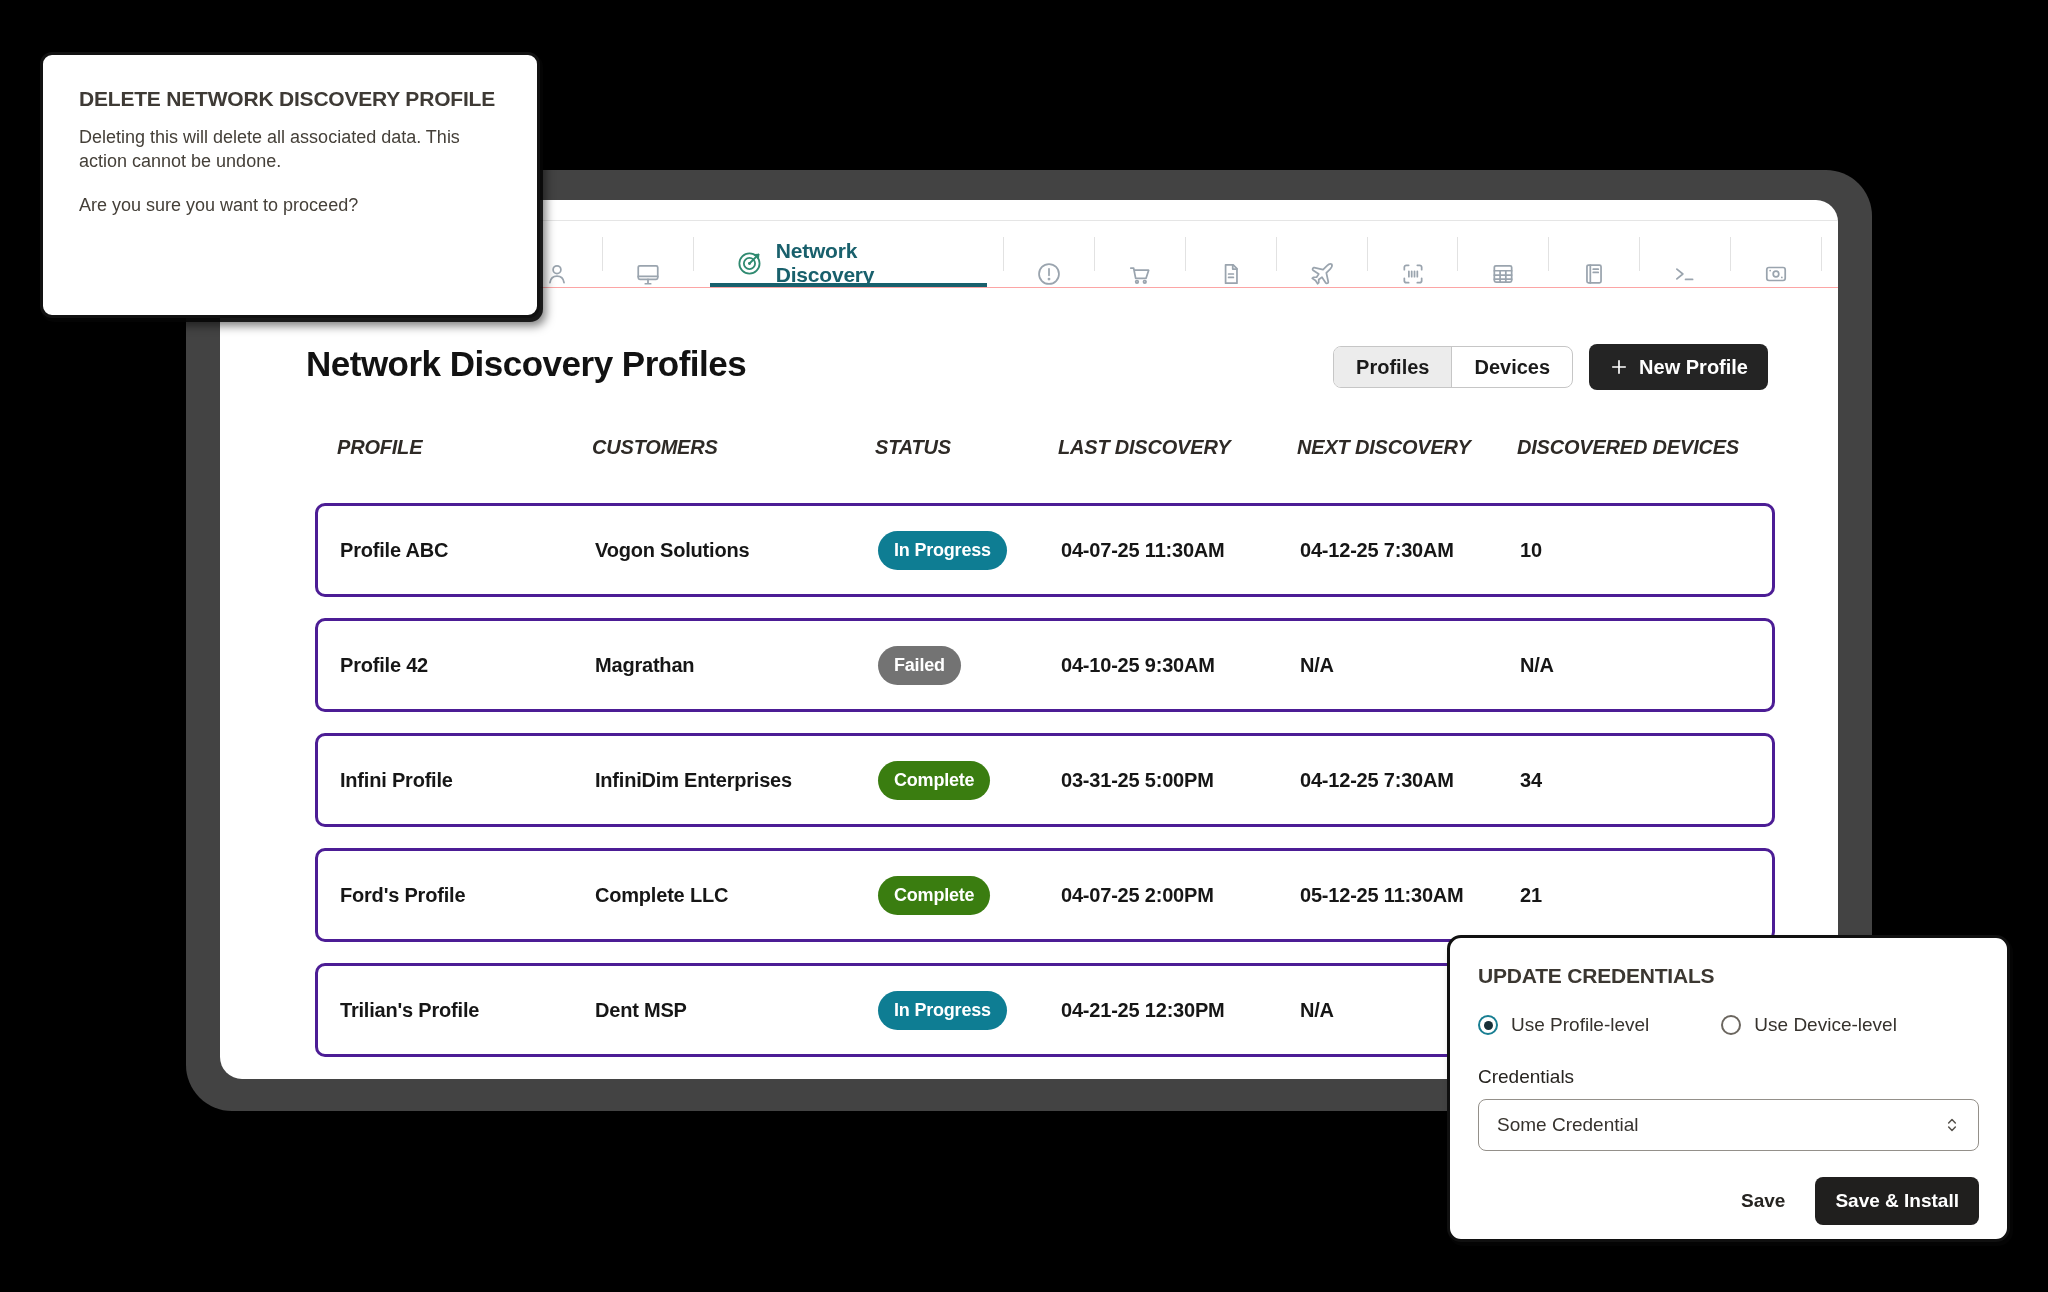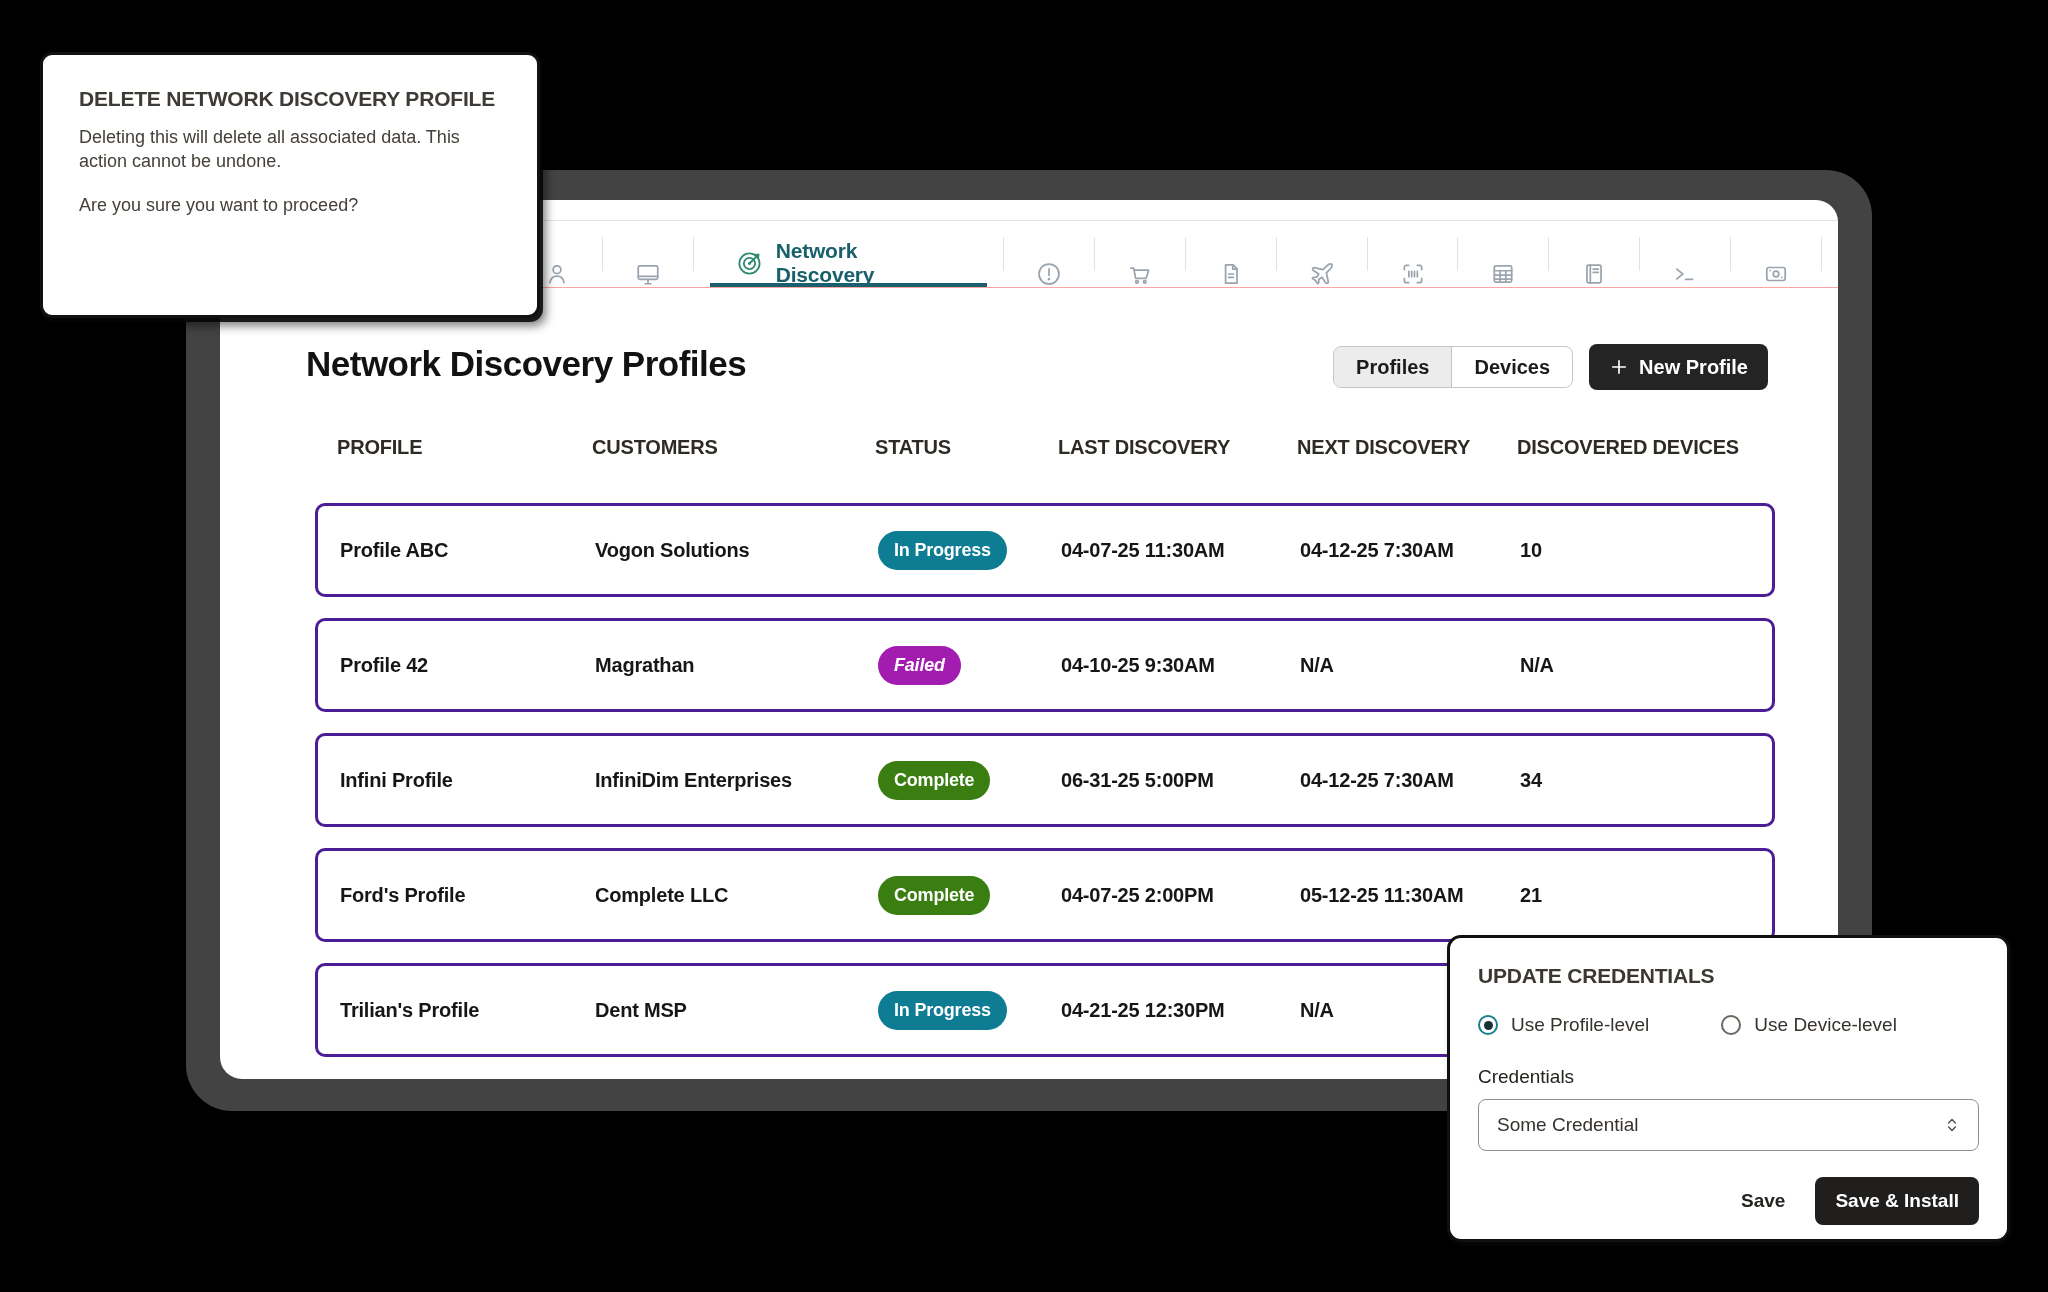--- a/index.html
+++ b/index.html
@@ -35,21 +35,21 @@
   .seg{display:flex;align-items:center;padding:0 22px;font-size:20px;font-weight:700;color:#1b1b1b;cursor:pointer;}
   .seg.selected{background:#ececec;border-right:1px solid #c6c6c6;}
   .btn-dark{display:flex;align-items:center;gap:10px;height:46px;padding:0 20px;background:#242424;
     color:#fff;font-size:20px;font-weight:700;border-radius:8px;cursor:pointer;}
   .btn-dark .icon{stroke:#fff;stroke-width:2;}
 
   
   .table{margin-left:9px;width:1460px;}
   .thead{display:grid;grid-template-columns:255px 283px 183px 239px 220px 1fr;
     padding-left:22px;margin-top:46px;margin-bottom:44px;}
-  .th{font-size:20px;font-weight:800;color:#2e2a26;letter-spacing:-.2px;}
+  .th{font-size:20px;font-weight:800;color:#2e2a26;letter-spacing:-.2px;font-style:italic;}
   .row{display:grid;grid-template-columns:255px 283px 183px 239px 220px 1fr;align-items:center;
     padding-left:22px;height:88px;border:3px solid #4c1d95;border-radius:10px;background:#fff;
     margin-bottom:21px;cursor:pointer;}
   .cell{font-size:20px;font-weight:700;color:#161616;letter-spacing:-.2px;}
   .badge{display:inline-block;justify-self:start;font-size:18px;font-weight:700;color:#fff;
     padding:9px 16px;border-radius:999px;letter-spacing:-.2px;}
 
   
   .modal{position:absolute;left:40px;top:52px;width:500px;height:266px;background:#fff;
     border:3px solid #111;border-radius:12px;z-index:4;box-sizing:border-box;
@@ -220,30 +220,30 @@
             <div class="cell">Profile ABC</div>
             <div class="cell">Vogon Solutions</div>
             <div><span class="badge" style="background: rgb(14, 125, 147);">In Progress</span></div>
             <div class="cell">04-07-25 11:30AM</div>
             <div class="cell">04-12-25 7:30AM</div>
             <div class="cell">10</div>
           </div>
             <div class="row">
             <div class="cell">Profile 42</div>
             <div class="cell">Magrathan</div>
-            <div><span class="badge" style="background: #a21caf; font-style: italic;">Failed</span></div>
+            <div><span class="badge" style="background: #737373;">Failed</span></div>
             <div class="cell">04-10-25 9:30AM</div>
             <div class="cell">N/A</div>
             <div class="cell">N/A</div>
           </div>
             <div class="row">
             <div class="cell">Infini Profile</div>
             <div class="cell">InfiniDim Enterprises</div>
             <div><span class="badge" style="background: rgb(58, 125, 16);">Complete</span></div>
-            <div class="cell">06-31-25 5:00PM</div>
+            <div class="cell">03-31-25 5:00PM</div>
             <div class="cell">04-12-25 7:30AM</div>
             <div class="cell">34</div>
           </div>
             <div class="row">
             <div class="cell">Ford's Profile</div>
             <div class="cell">Complete LLC</div>
             <div><span class="badge" style="background: rgb(58, 125, 16);">Complete</span></div>
             <div class="cell">04-07-25 2:00PM</div>
             <div class="cell">05-12-25 11:30AM</div>
             <div class="cell">21</div>

